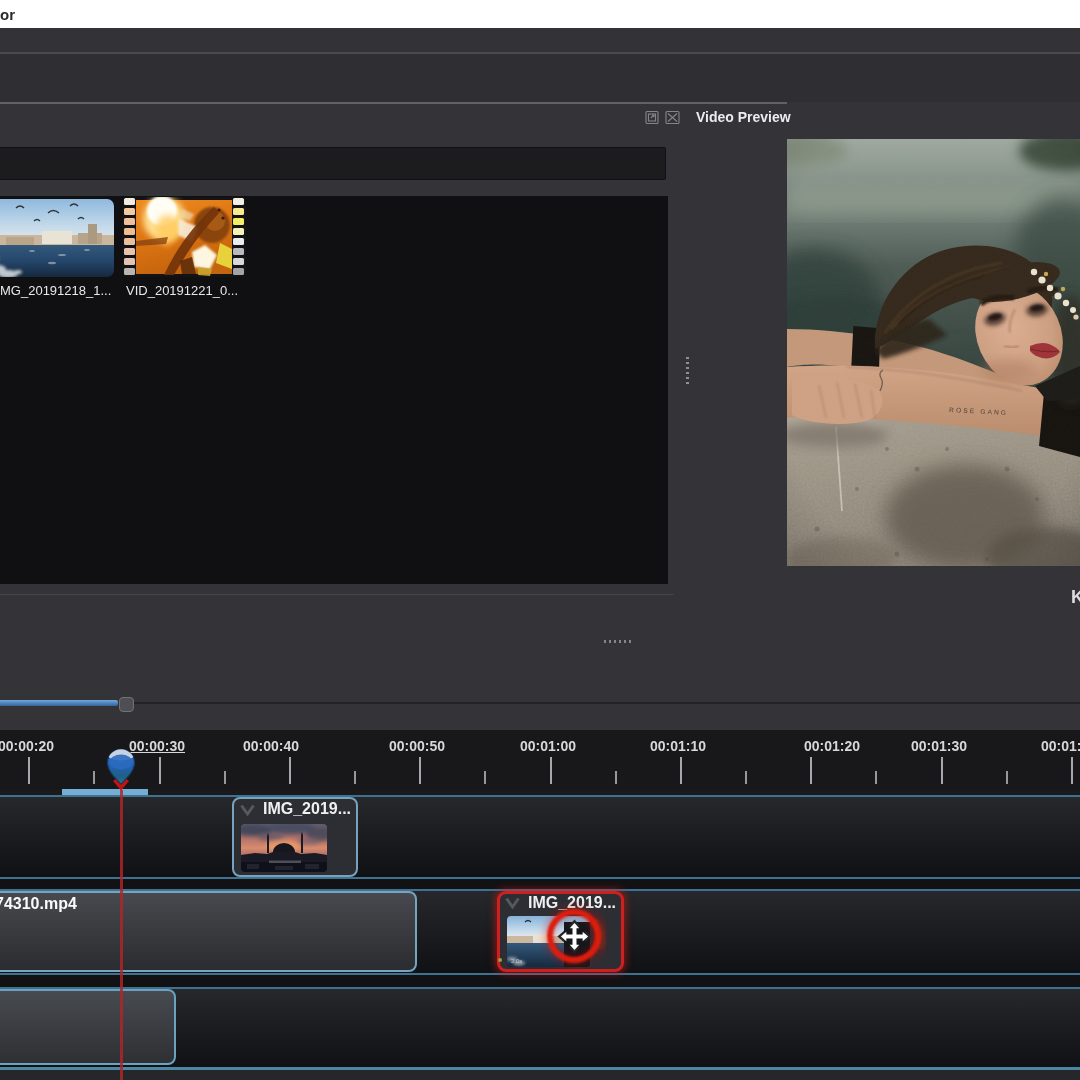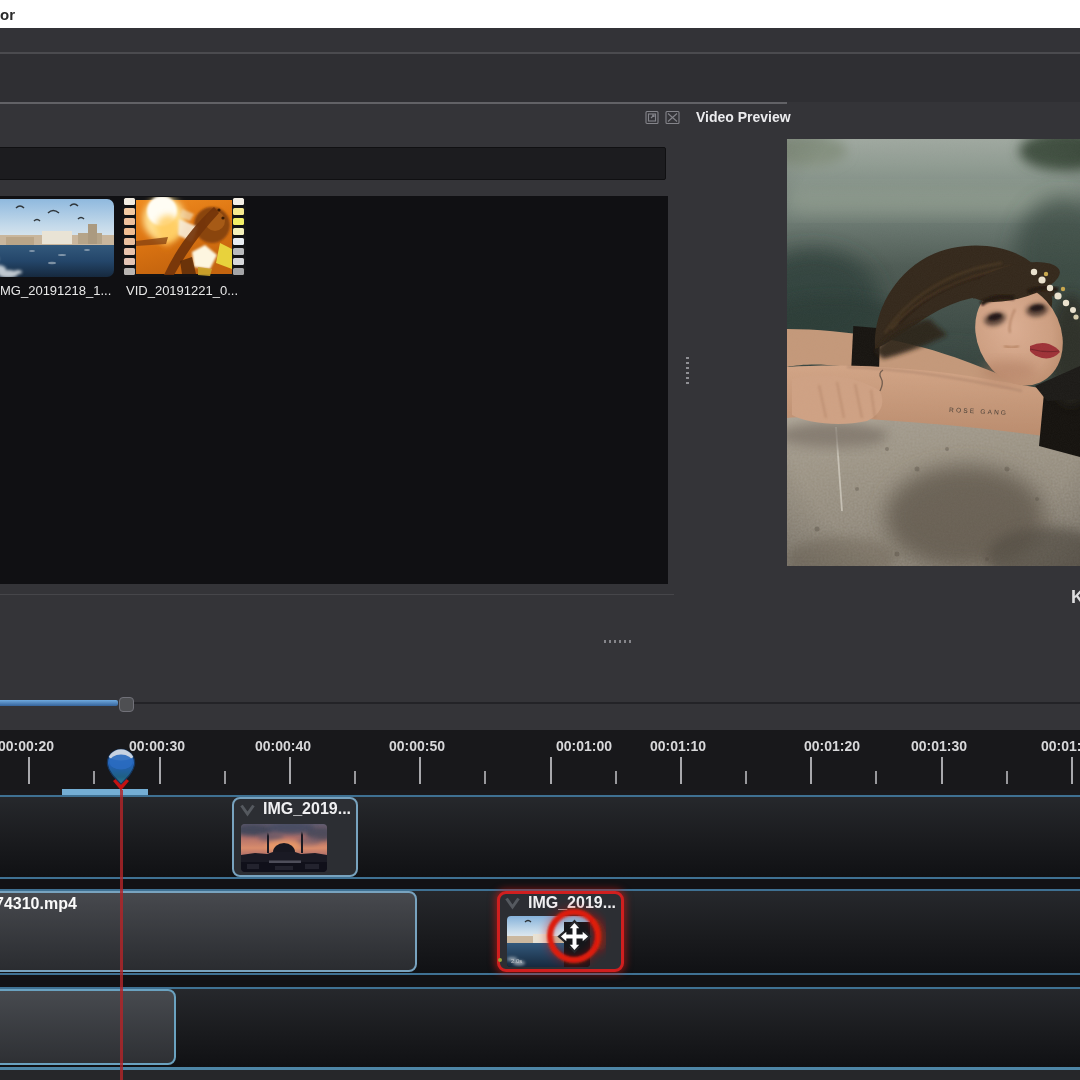--- a/index.html
+++ b/index.html
@@ -319,24 +319,24 @@
       </g>
     </svg>
   </div>
 
   <div class="abs" style="left:133px;top:702px;width:947px;height:2px;background:#232327;"></div>
   <div class="abs" style="left:-8px;top:700px;width:126px;height:6px;border-radius:2px;background:linear-gradient(#6fa9de,#35639b);"></div>
   <div class="abs" style="left:119px;top:697px;width:13px;height:13px;background:#4e4f52;border:1px solid #717179;border-radius:4px;"></div>
 
   <div id="ruler" class="abs" style="left:0;top:730px;width:1080px;height:60px;background:#18181b;">
     <div class="rlab" style="left:26px;">00:00:20</div>
-    <div class="rlab" style="left:157px;">00:00:30</div>
-    <div class="rlab" style="left:283px;">00:00:40</div>
+    <div class="rlab" style="left:157px;text-decoration:underline;">00:00:30</div>
+    <div class="rlab" style="left:271px;">00:00:40</div>
     <div class="rlab" style="left:417px;">00:00:50</div>
-    <div class="rlab" style="left:548px;margin-left:36px;">00:01:00</div>
+    <div class="rlab" style="left:548px;">00:01:00</div>
     <div class="rlab" style="left:678px;">00:01:10</div>
     <div class="rlab" style="left:832px;">00:01:20</div>
     <div class="rlab" style="left:939px;">00:01:30</div>
     <div class="rlab" style="left:1069px;">00:01:40</div>
     <div class="tickT" style="left:28px;"></div>
       <div class="tickT" style="left:159px;"></div>
     <div class="tickT" style="left:289px;"></div>
       <div class="tickT" style="left:419px;"></div>
     <div class="tickT" style="left:550px;"></div>
       <div class="tickT" style="left:680px;"></div>

